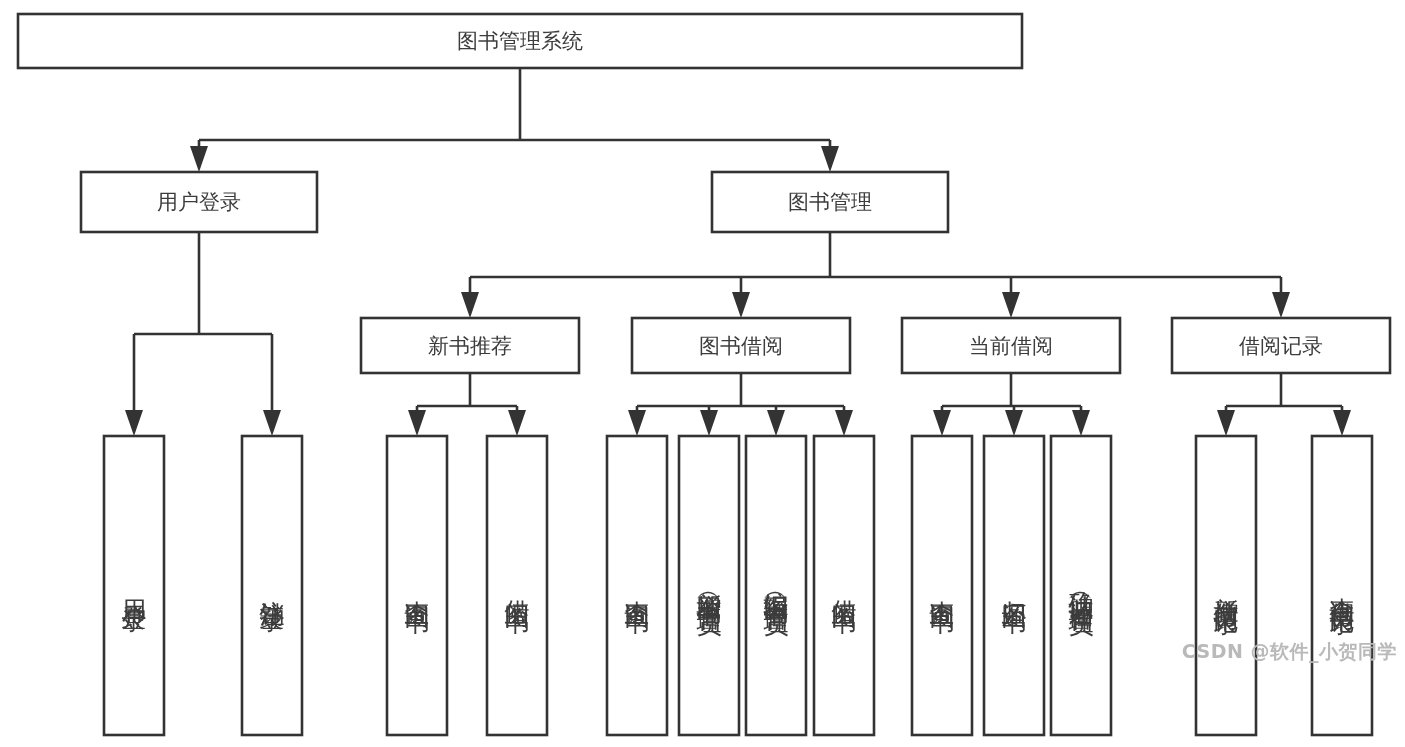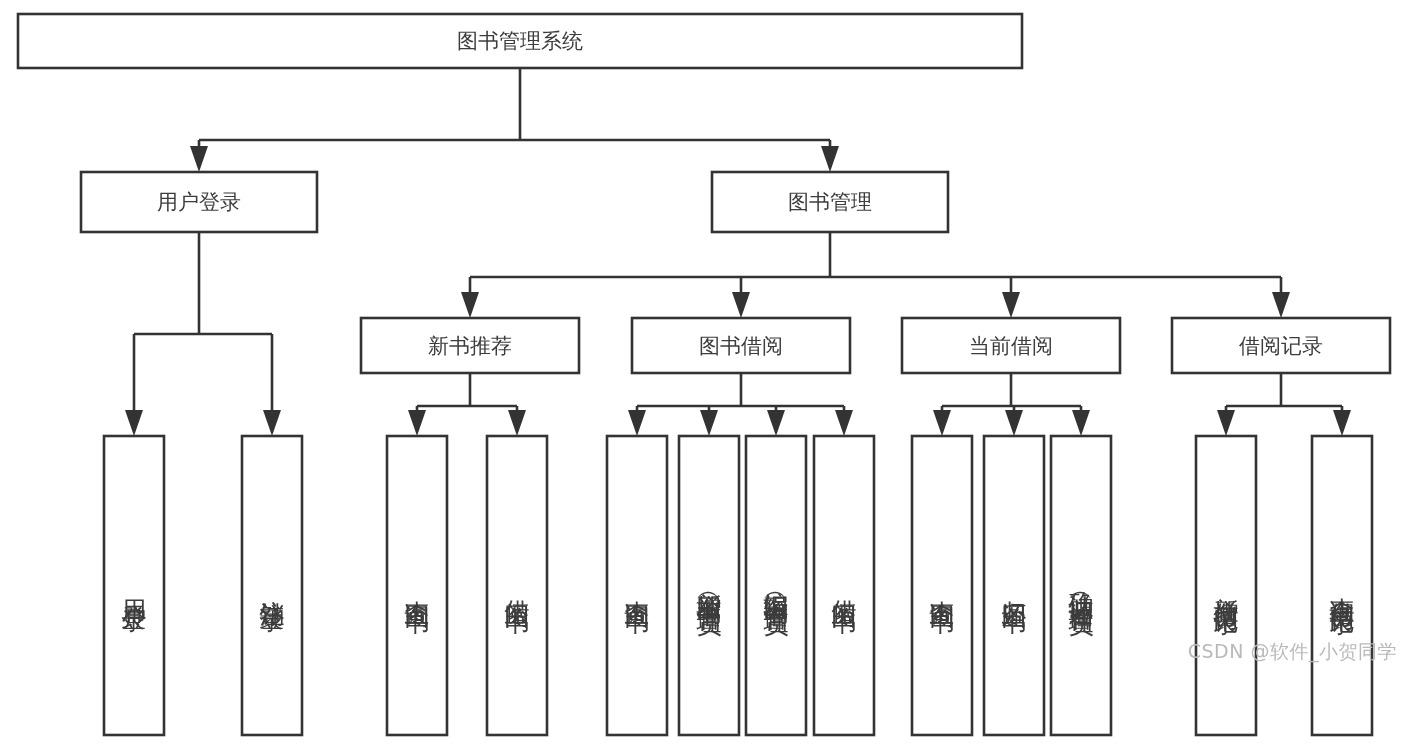--- a/index.html
+++ b/index.html
@@ -68,20 +68,21 @@
   .watermark {
     position: absolute;
     right: 8px;
     bottom: 6px;
     font-family: "DejaVu Sans", "Liberation Sans", sans-serif;
     font-size: 19px;
     color: #b9b9b9;
     letter-spacing: 0.5px;
     white-space: nowrap;
     user-select: none;
+    font-weight: bold;
   }
 </style>
 </head>
 <body>
 
 <div id="diagram-root">
 
   <svg id="diagram-svg" viewBox="0 0 1405 747">
     <g id="connectors-layer">
         <line x1="520" y1="68" x2="520" y2="140" class="connector"></line>

